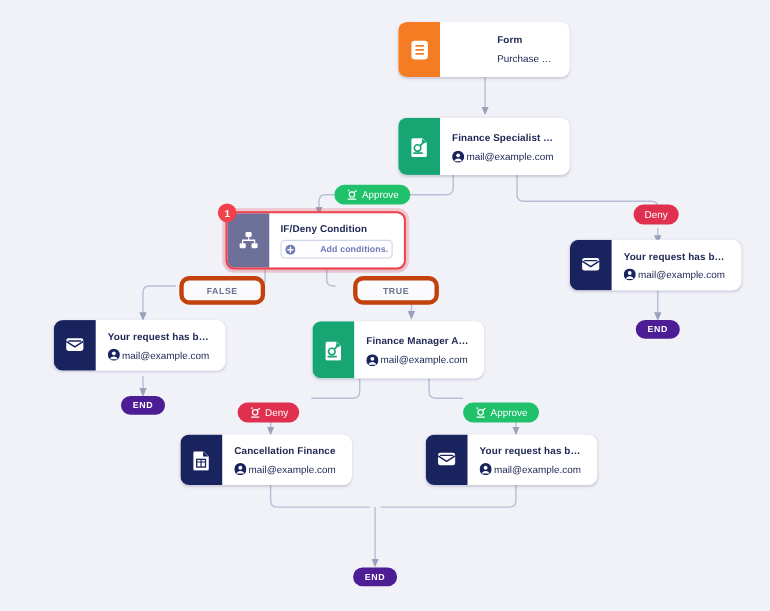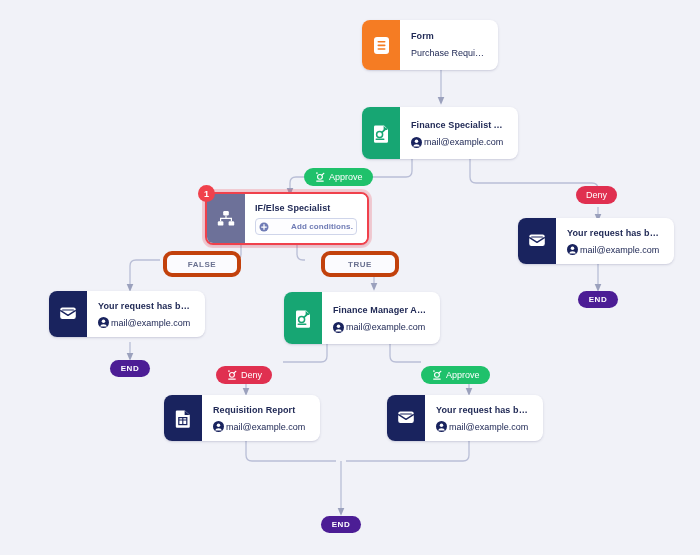--- a/index.html
+++ b/index.html
@@ -232,21 +232,21 @@
       <path d="M469,380 L469,392" marker-end="url(#arrow)"></path>
 
       <path d="M246,441 L246,455 Q246,461 252,461 L336,461"></path>
 
       <path d="M469,441 L469,455 Q469,461 463,461 L346,461"></path>
 
       <path d="M341,461 L341,512" marker-end="url(#arrow)"></path>
     </g>
   </svg>
 
-  <div class="node form" style="left:362px; top:20px; width:136px; height:50px;">
+  <div class="node form" style="left:362px; top:20px; width:156px; height:50px;gap:41px;">
     <div class="iconblock ic-orange">
       <svg width="17" height="19" viewBox="0 0 17 19">
         <rect x="1" y="1" width="15" height="17" rx="3" fill="#ffffff"></rect>
         <rect x="4.5" y="5" width="8" height="1.6" rx="0.8" fill="#f57c23"></rect>
         <rect x="4.5" y="8.6" width="8" height="1.6" rx="0.8" fill="#f57c23"></rect>
         <rect x="4.5" y="12.2" width="8" height="1.6" rx="0.8" fill="#f57c23"></rect>
       </svg>
     </div>
     <div class="body">
       <div class="title">Form</div>
@@ -295,21 +295,21 @@
     <div class="badge-count">1</div>
     <div class="iconblock ic-slate">
       <svg width="18" height="17" viewBox="0 0 18 17">
         <rect x="6.2" y="1" width="5.6" height="4.4" rx="1.2" fill="#ffffff"></rect>
         <rect x="0.8" y="11.2" width="5.6" height="4.4" rx="1.2" fill="#ffffff"></rect>
         <rect x="11.6" y="11.2" width="5.6" height="4.4" rx="1.2" fill="#ffffff"></rect>
         <path d="M9,5.6 v2.8 M3.6,11.2 v-2.8 h10.8 v2.8" fill="none" stroke="#ffffff" stroke-width="1.2"></path>
       </svg>
     </div>
     <div class="body">
-      <div class="title">IF/Else Specialist</div>
+      <div class="title">IF/Deny Condition</div>
       <div class="add-cond">
         <svg width="10" height="10" viewBox="0 0 12 12">
           <circle cx="6" cy="6" r="5.4" fill="#6f7bb5"></circle>
           <path d="M6,3.2 v5.6 M3.2,6 h5.6" stroke="#ffffff" stroke-width="1.5" stroke-linecap="round"></path>
         </svg>
         <span>Add conditions.</span>
       </div>
     </div>
   </div>
 
@@ -409,21 +409,21 @@
   <div class="node" style="left:164px; top:395px; width:156px; height:46px;">
     <div class="iconblock ic-navy">
       <svg width="17" height="19" viewBox="0 0 17 19">
         <path d="M2,1.4 h7.8 l5,4.6 v11.6 a1.2,1.2 0 0 1 -1.2,1.2 h-11.6 a1.2,1.2 0 0 1 -1.2,-1.2 v-15 a1.2,1.2 0 0 1 1.2,-1.2 z" fill="#ffffff"></path>
         <path d="M9.6,1.6 v4.4 h5" fill="#19235e"></path>
         <rect x="3.8" y="8.6" width="8" height="7" fill="none" stroke="#19235e" stroke-width="1.2"></rect>
         <path d="M3.8,11 h8 M7.8,8.6 v7" stroke="#19235e" stroke-width="1.1"></path>
       </svg>
     </div>
     <div class="body">
-      <div class="title">Requisition Report</div>
+      <div class="title">Cancellation Finance</div>
       <div class="assignee">
         <svg width="11" height="11" viewBox="0 0 12 12">
           <circle cx="6" cy="6" r="6" fill="#19235e"></circle>
           <circle cx="6" cy="4.6" r="1.9" fill="#ffffff"></circle>
           <path d="M2.2,10.4 a3.9,3.3 0 0 1 7.6,0 z" fill="#ffffff"></path>
         </svg>
         <span class="mail">mail@example.com</span>
       </div>
     </div>
   </div>

